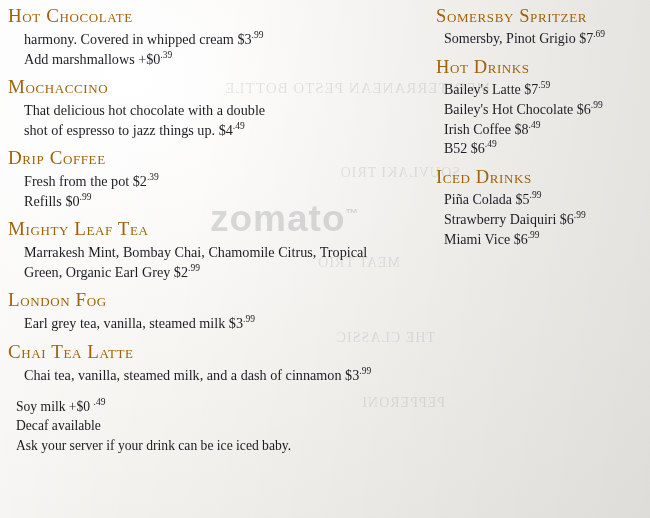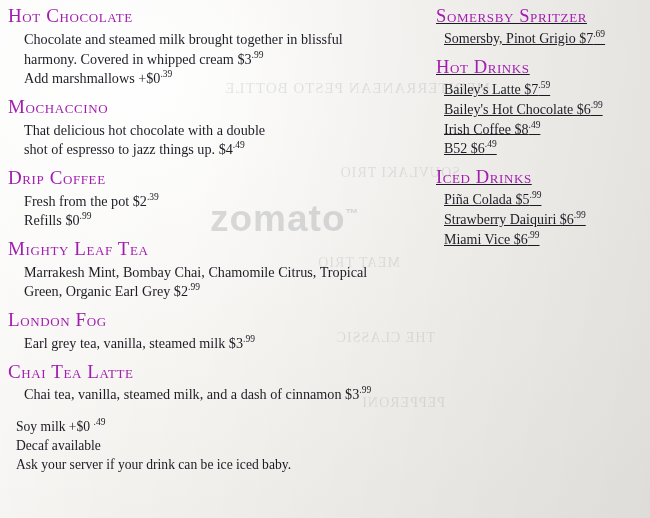--- a/index.html
+++ b/index.html
@@ -73,33 +73,32 @@
   }
   .col-left {
     width: 436px;
     padding: 6px 0 0 8px;
     box-sizing: border-box;
   }
   .col-right {
     width: 214px;
     padding: 6px 4px 11px 0;
     box-sizing: border-box;
-    text-decoration: underline;
   }
 
   .section {
     margin-bottom: 9px;
   }
   .section-title {
     font-family: "Liberation Serif", serif;
     font-variant: small-caps;
     font-size: 19px;
     letter-spacing: 0.6px;
     font-weight: normal;
-    color: #a21caf;
+    color: #a16207;
     margin: 0 0 2px 0;
     line-height: 1.1;
   }
   .col-right .section-title {
     font-size: 18.5px;
   }
   .desc {
     font-size: 14.2px;
     line-height: 1.33;
     margin: 0 0 0 16px;
@@ -143,21 +142,20 @@
   <div style="left:205px; top:395px; font-size:14px; font-variant:small-caps;">PEPPERONI</div>
 </div>
 
 <div class="page">
 
   <div class="col col-left">
 
     <div class="section">
       <div class="section-title">Hot Chocolate</div>
       <div class="desc">
-        <span class="item-line"><span>Chocolate and steamed milk brought together in blissful</span><span class="sup"></span></span>
         <span class="item-line"><span>harmony. Covered in whipped cream $3</span><span class="sup">.99</span></span>
         <span class="item-line"><span>Add marshmallows +$0</span><span class="sup">.39</span></span>
       </div>
     </div>
 
     <div class="section">
       <div class="section-title">Mochaccino</div>
       <div class="desc">
         <span class="item-line"><span>That delicious hot chocolate with a double</span><span class="sup"></span></span>
         <span class="item-line"><span>shot of espresso to jazz things up. $4</span><span class="sup">.49</span></span>

